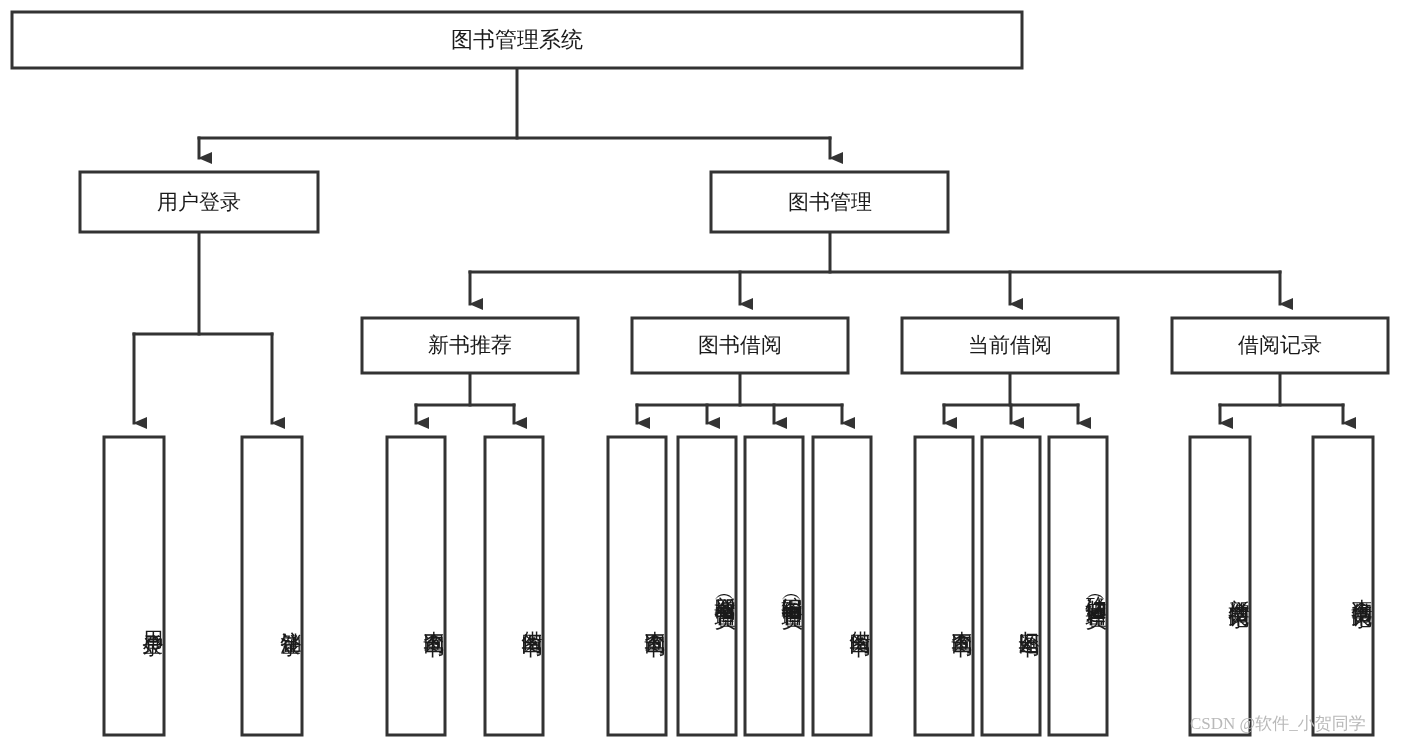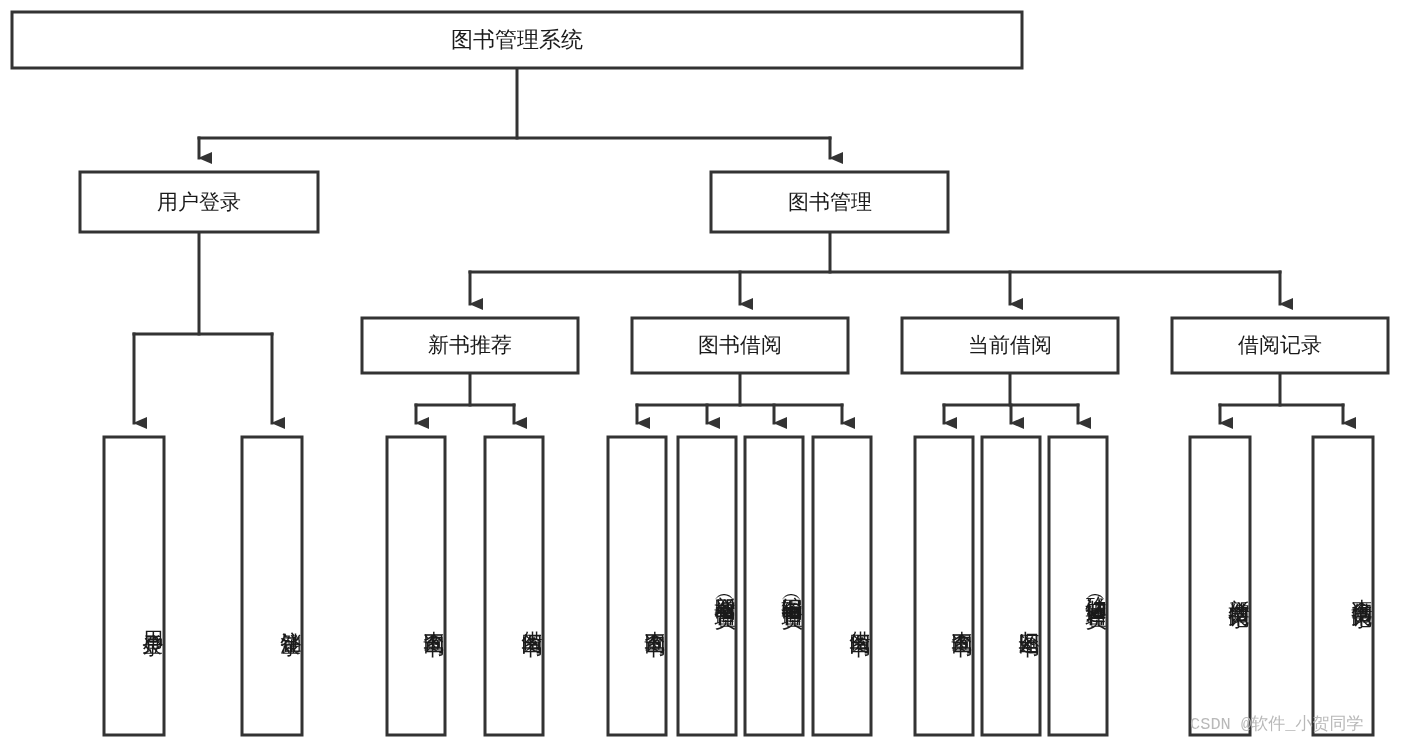--- a/index.html
+++ b/index.html
@@ -66,21 +66,21 @@
     display: flex;
     align-items: flex-start;
     justify-content: center;
     pointer-events: none;
     user-select: none;
   }
   .watermark {
     position: absolute;
     left: 1190px;
     top: 712px;
-    font-family: Liberation Mono, monospace;
+    font-family: Liberation Serif, serif;
     font-size: 17px;
     color: #b9b9b9;
     white-space: nowrap;
     user-select: none;
   }
 </style>
 </head>
 <body>
 
 <div id="diagram-root">

